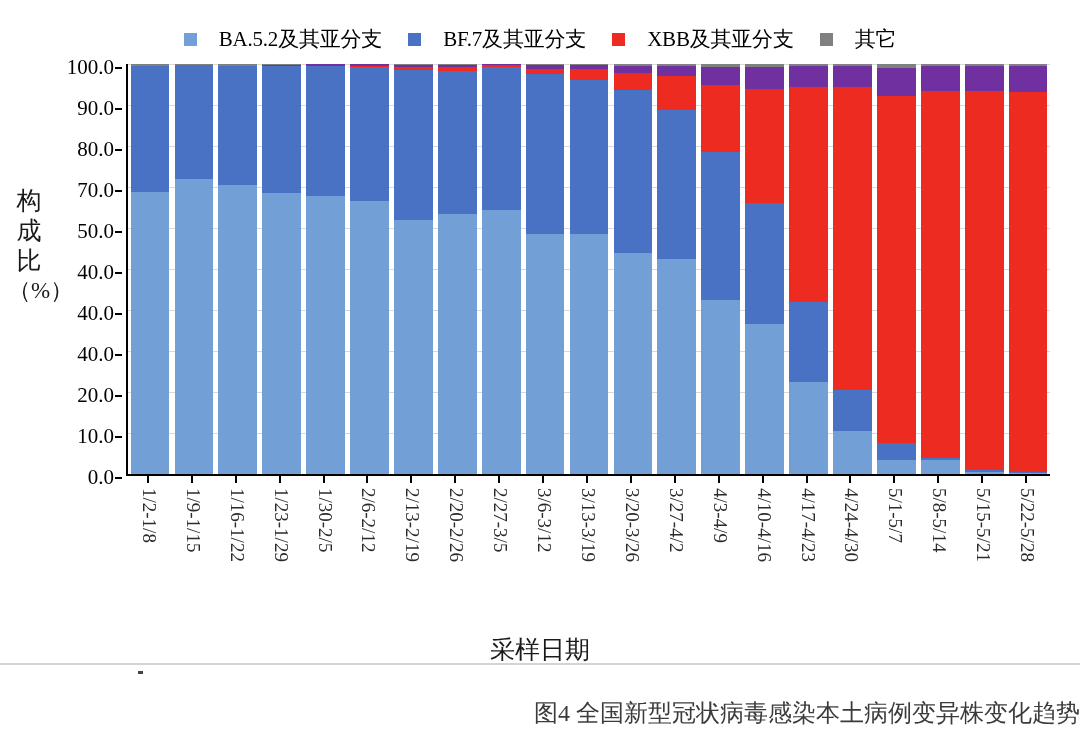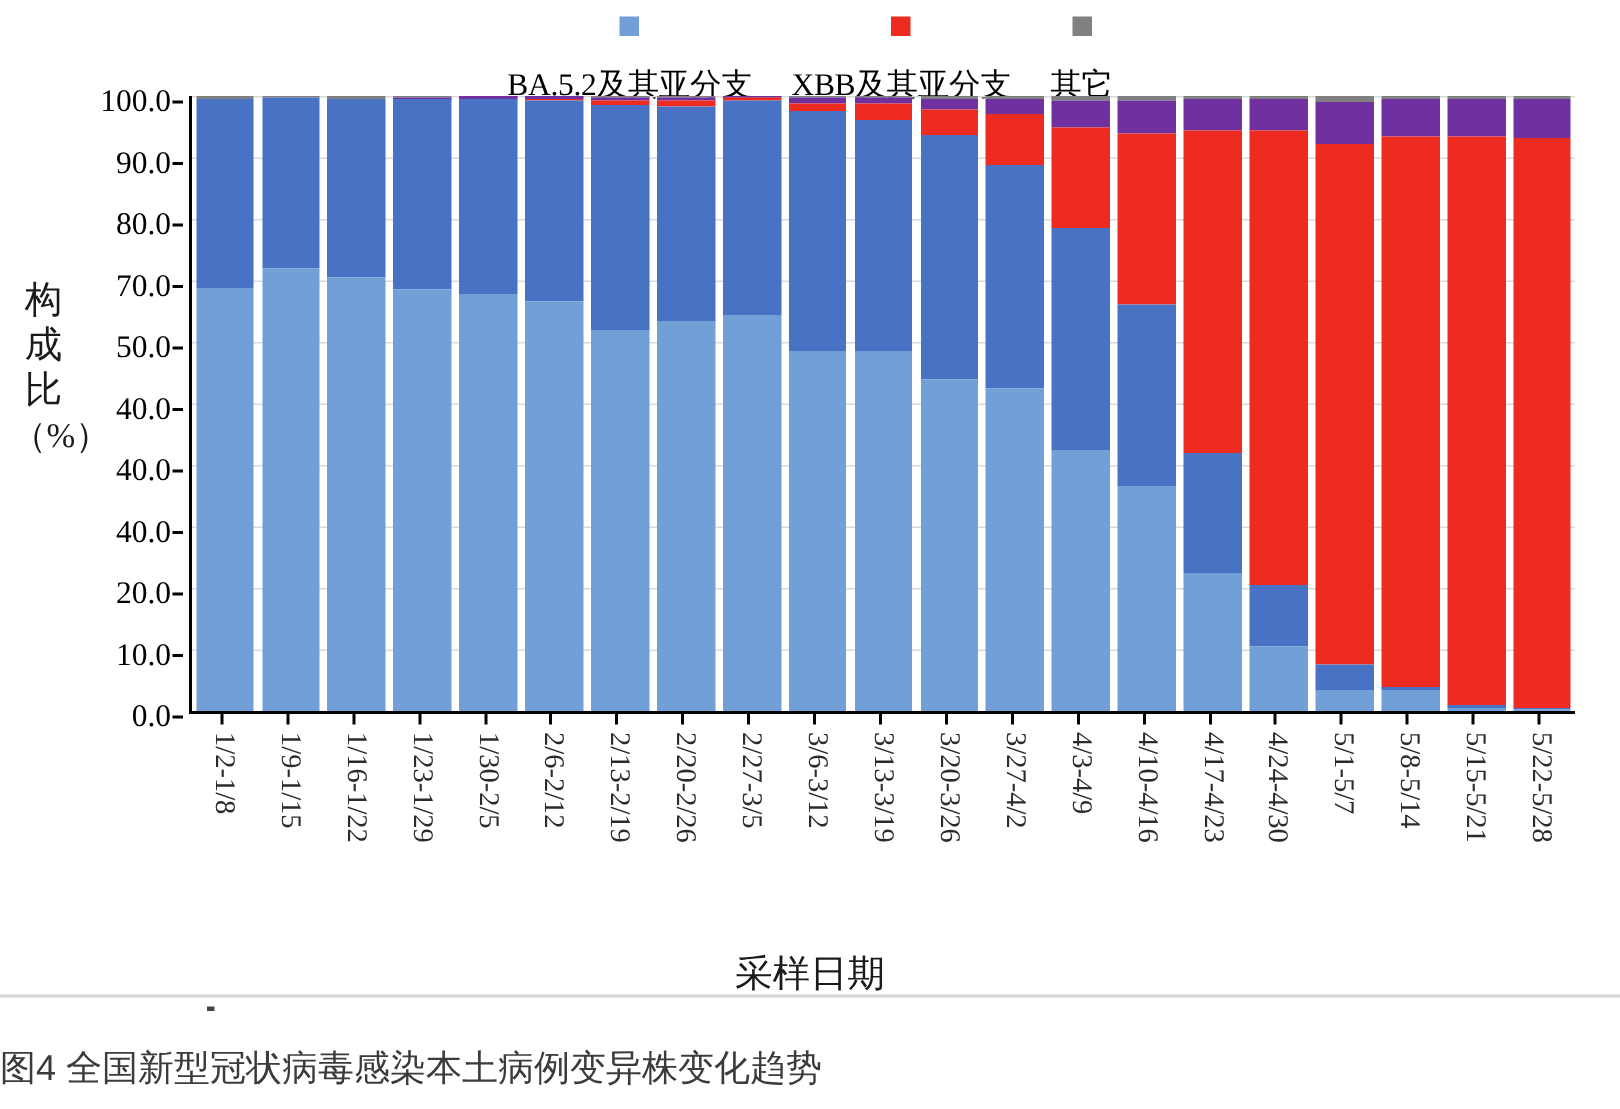--- a/index.html
+++ b/index.html
@@ -26,21 +26,20 @@
     display: flex;
     justify-content: center;
     align-items: center;
     gap: 26px;
   }
   .legend-item {
     display: flex;
     align-items: center;
     gap: 22px;
     white-space: nowrap;
-    flex-direction: column;
   }
   .legend-swatch {
     width: 13px;
     height: 13px;
     display: block;
     flex: 0 0 auto;
   }
   .legend-label {
     font-size: 21px;
     line-height: 21px;
@@ -217,34 +216,38 @@
     top: 663px;
     width: 1080px;
     height: 2px;
     background: #d4d4d4;
   }
   #caption {
     position: absolute;
     left: 0;
     top: 698px;
     width: 1080px;
-    text-align: left;
+    text-align: right;
     font-size: 24px;
     line-height: 30px;
     color: #3b3b3b;
-    font-family: Liberation Sans, sans-serif;
+    font-family: Liberation Serif, serif;
   }
 </style>
 </head>
 <body>
 
 <div id="legend">
     <div class="legend-item">
       <span class="legend-swatch" style="background: rgb(114, 159, 214);"></span>
       <span class="legend-label">BA.5.2及其亚分支</span>
+    </div>
+    <div class="legend-item">
+      <span class="legend-swatch" style="background: rgb(74, 114, 196);"></span>
+      <span class="legend-label">BF.7及其亚分支</span>
     </div>
     <div class="legend-item">
       <span class="legend-swatch" style="background: rgb(238, 43, 32);"></span>
       <span class="legend-label">XBB及其亚分支</span>
     </div>
     <div class="legend-item">
       <span class="legend-swatch" style="background: rgb(128, 128, 128);"></span>
       <span class="legend-label">其它</span>
     </div>
   </div>

